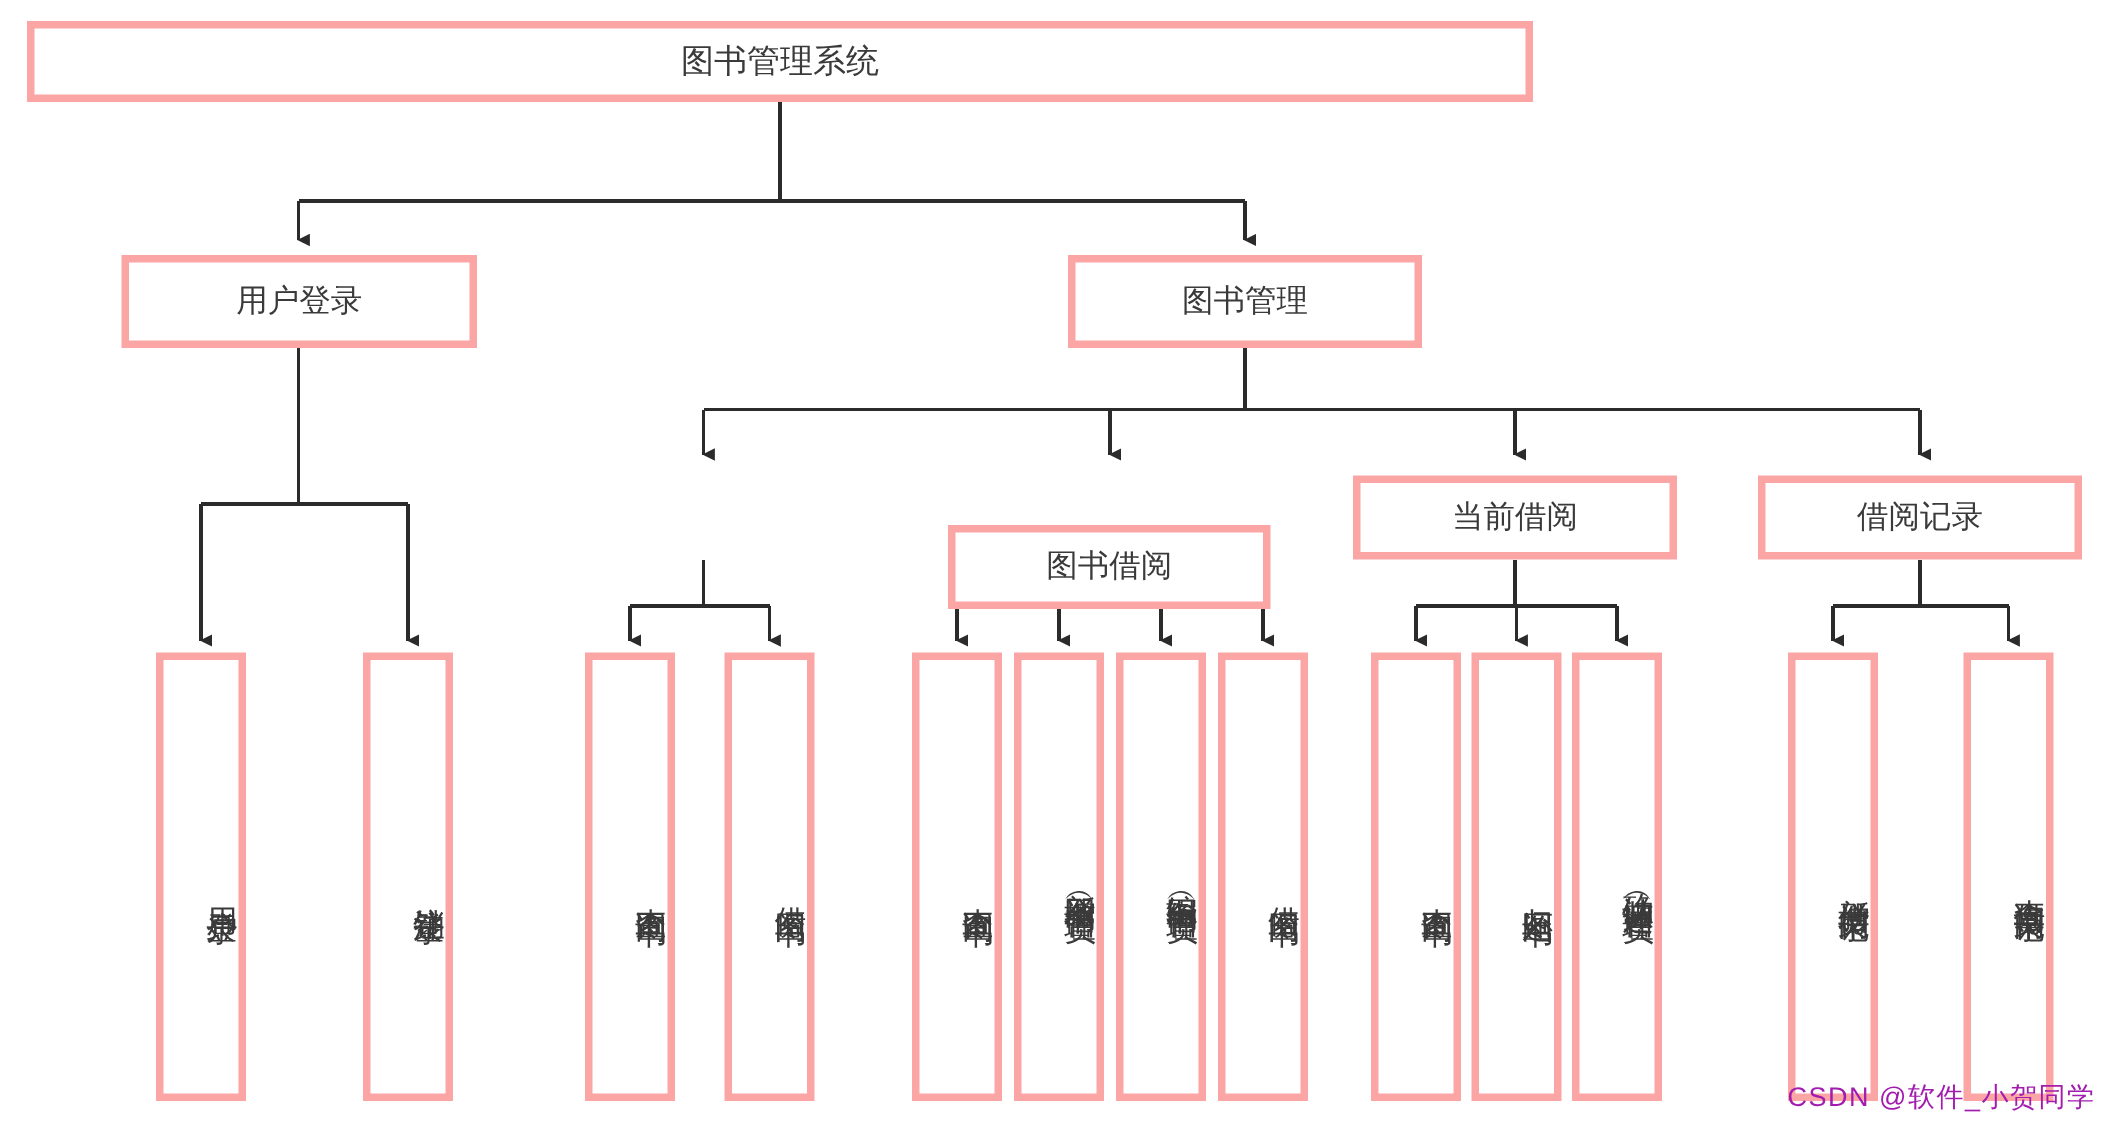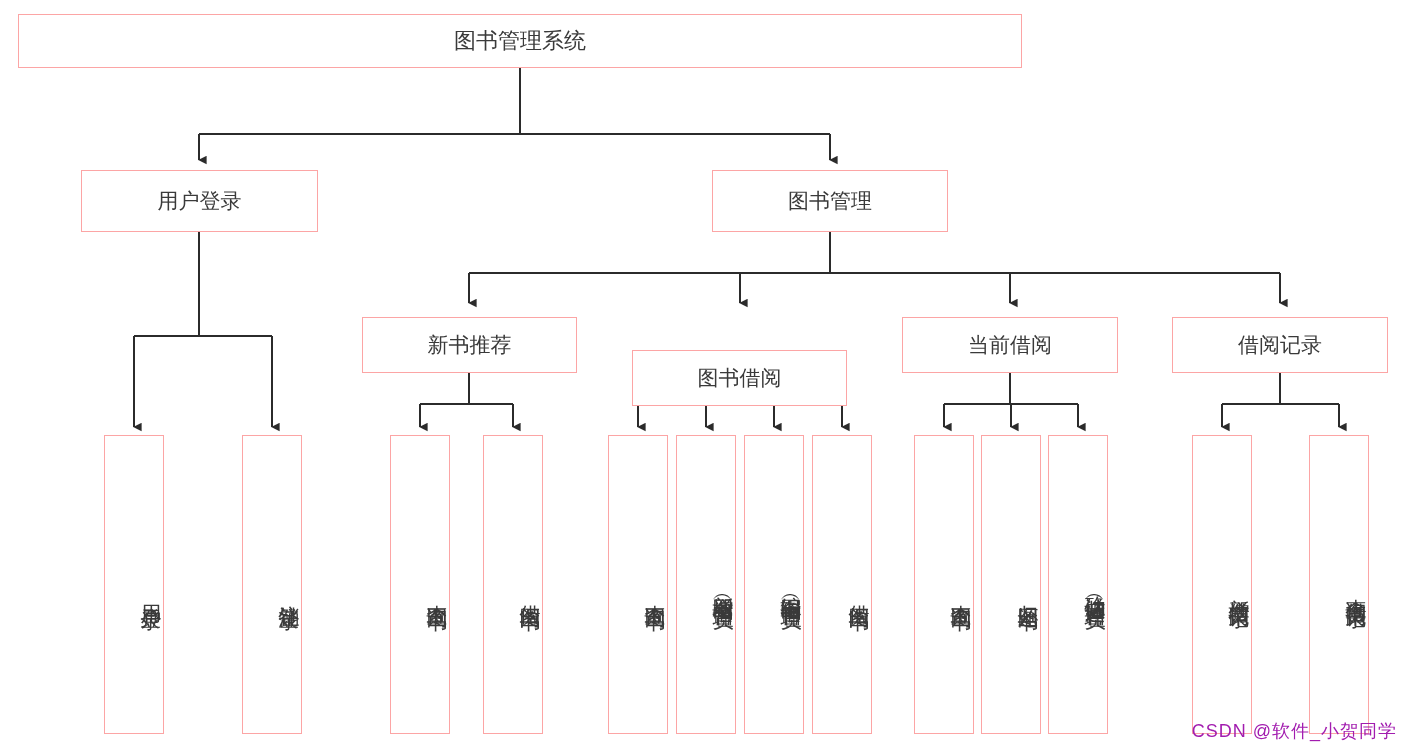--- a/index.html
+++ b/index.html
@@ -16,21 +16,21 @@
     width:1405px;height:747px;
   }
   #connector-layer{
     position:absolute;left:0;top:0;width:1405px;height:747px;
     pointer-events:none;
   }
   .node{
     position:absolute;
     box-sizing:border-box;
     background:#ffffff;
-    border:1px solid #fca5a5;
+    border:5px solid #fca5a5;
     display:flex;
     align-items:center;
     justify-content:center;
     color:#3a3a3a;
     line-height:1.15;
   }
   .node-root{ font-size:22px; }
   .node-l1{ font-size:21px; }
   .node-l2{ font-size:21px; }
   .node-leaf{
@@ -121,23 +121,20 @@
     <span>图书管理系统</span>
   </div>
 
   <div class="node node-l1" style="left:81px;top:170px;width:237px;height:62px;">
     <span>用户登录</span>
   </div>
   <div class="node node-l1" style="left:712px;top:170px;width:236px;height:62px;">
     <span>图书管理</span>
   </div>
 
-  <div class="node node-l2" style="left:362px;top:317px;width:215px;height:56px;">
-    <span>新书推荐</span>
-  </div>
   <div class="node node-l2" style="left:632px;top:317px;width:215px;height:56px;margin-top:33px;">
     <span>图书借阅</span>
   </div>
   <div class="node node-l2" style="left:902px;top:317px;width:216px;height:56px;">
     <span>当前借阅</span>
   </div>
   <div class="node node-l2" style="left:1172px;top:317px;width:216px;height:56px;">
     <span>借阅记录</span>
   </div>
 

